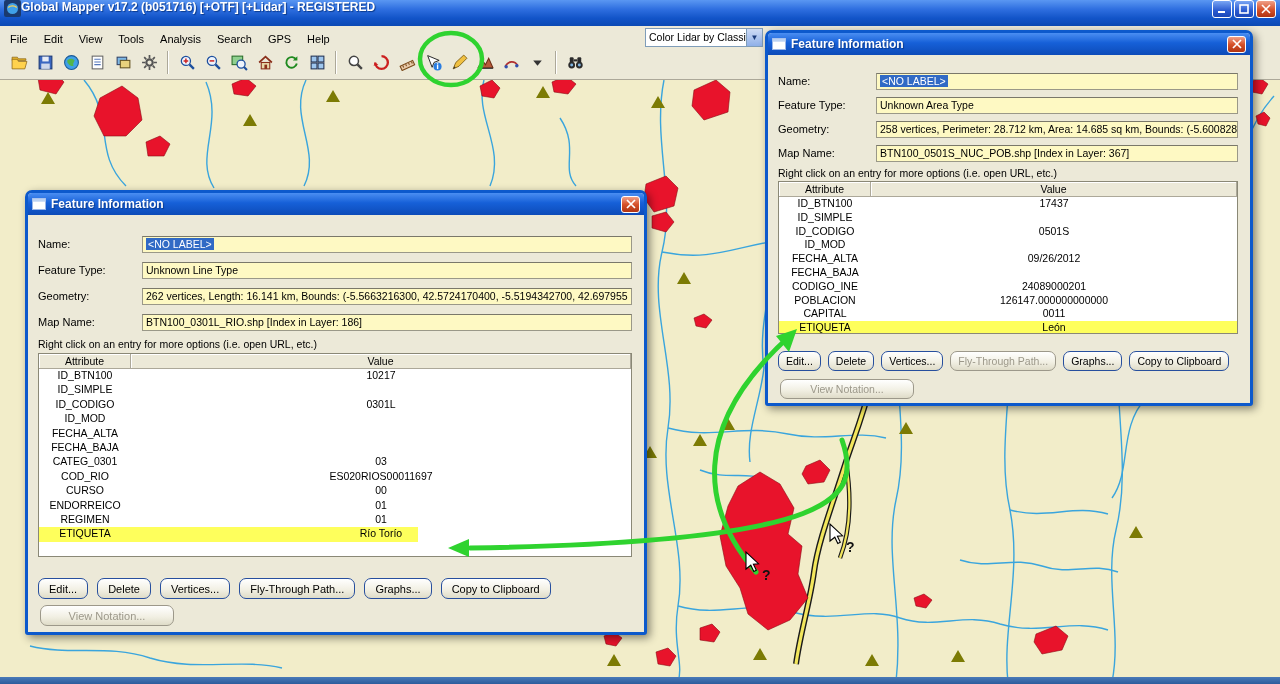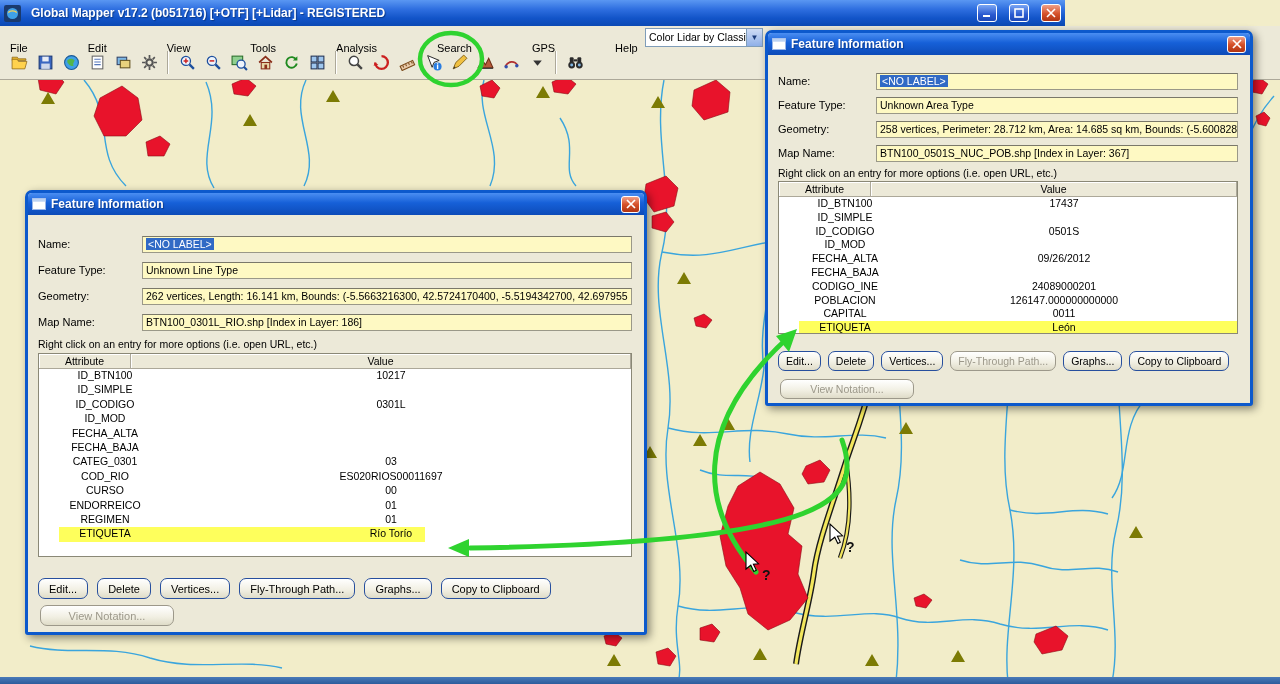--- a/index.html
+++ b/index.html
@@ -1,30 +1,30 @@
 <!DOCTYPE html>
 <html><head>
 <meta charset="utf-8">
 <style>
   * { margin:0; padding:0; box-sizing:border-box; }
   body { font-family:"Liberation Sans", sans-serif; background:#444; }
   .screen { position:relative; width:1280px; height:684px; overflow:hidden; background:#f2edc9; font-family:"Liberation Sans", sans-serif; }
 
   
-  .titlebar { position:absolute; top:0; left:0; width:1065px; height:26px; z-index:3;
+  .titlebar { position:absolute; top:0; left:0; width:1280px; height:26px; z-index:3;
     background:linear-gradient(180deg,#5a97f2 0%,#2f6fe0 35%,#1254c8 70%,#0b49b4 100%);
-    display:flex; align-items:center; gap:10px; padding:0 4px; }
+    display:flex; gap:0; padding:0 4px; }
   .titlebar .ttext { color:#fff; font-weight:bold; font-size:12px; text-shadow:1px 1px 1px #0a3a8c; flex:1; white-space:nowrap; }
   .appicon { width:17px; height:17px; display:flex; }
   .winbtn { width:20px; height:18px; border:1px solid #fff; border-radius:3px; margin-left:2px;
     display:flex; align-items:center; justify-content:center;
     background:linear-gradient(180deg,#7aa6f4,#2a5ad0 60%,#1c48b8); }
   .winbtn.close { background:linear-gradient(180deg,#f0a088,#d6512a 55%,#b03412); }
   .chrome { position:absolute; top:26px; left:0; width:1280px; height:54px; background:#ece9d8; border-bottom:1px solid #aca899; z-index:2; }
-  .menubar { position:absolute; top:12px; left:2px; height:19px; display:flex; align-items:center;gap:44px; }
+  .menubar { position:absolute; top:3px; left:2px; height:19px; display:flex; align-items:center; }
   .menu-item { font-size:11px; padding:2px 8px; color:#000; }
   .toolbar { position:absolute; top:20px; left:6px; height:32px; display:flex; align-items:center; }
   .tb-btn { width:26px; height:26px; display:flex; align-items:center; justify-content:center; border:1px solid transparent; border-radius:2px; }
   .tb-btn .tb-ic { display:flex; } .tb-btn svg { width:17px; height:17px; }
   .tb-sep { width:2px; height:23px; border-left:1px solid #aca899; border-right:1px solid #fff; margin:0 5px; }
   .combo { position:absolute; top:28px; left:645px; width:118px; height:19px; background:#fff; border:1px solid #7f9db9; display:flex; z-index:2; }
   .combo .ctext { flex:1; font-size:10.5px; padding:2px 3px; white-space:nowrap; overflow:hidden; }
   .combo .carrow { width:16px; background:linear-gradient(180deg,#cfdcf5,#8fb0e8); border-left:1px solid #7f9db9; display:flex; align-items:center; justify-content:center; font-size:8px; color:#1a3a7a; }
 
   
@@ -48,21 +48,21 @@
     border:1px solid #9a9888; border-top-color:#7a786a; font-size:10.5px; padding:1px 3px;
     white-space:nowrap; overflow:hidden; }
   .dlg2 .fbox { left:98px; }
   .sel { display:inline-block; background:#316ac5; color:#fff; padding:0 2px; }
   .hint { position:absolute; left:10px; font-size:10.5px; white-space:nowrap; }
   .attr-table { position:absolute; left:10px; right:12px; background:#fff; border:1px solid #8a8876; overflow:hidden; }
   .attr-head { display:flex; background:#ece9d8; }
   .hcell { font-size:10.5px; text-align:center; height:15px; line-height:14px;
     border-right:1px solid #aca899; border-bottom:1px solid #aca899; box-shadow:inset 1px 1px 0 #fff; }
   .attr-c1 { width:92px; flex:none; } .attr-c2 { flex:1; }
-  .attr-row { display:flex;margin-left:20px; }
+  .attr-row { display:flex; }
   .dlg1 .attr-row { height:14.4px; }
   .dlg2 .attr-row { height:13.8px; }
   .attr-row div { font-size:10.5px; line-height:13.5px; text-align:center; white-space:nowrap; overflow:hidden; }
   .dlg1 .attr-row.hl { background:linear-gradient(90deg,#feff5c 0,#feff5c 64%,#fff 64%); }
   .dlg2 .attr-row.hl { background:#feff5c; }
   .btnrow { position:absolute; left:10px; display:flex; gap:9px; }
   .xp-btn { height:21px; font-size:11px; font-family:inherit; padding:0 10px; border-radius:7px;
     border:1px solid #274f9e; background:linear-gradient(180deg,#ffffff,#f2f0e4 55%,#dfdcc8); color:#000; }
   .dlg2 .xp-btn { height:20px; font-size:10.5px; padding:0 7px; }
   .dlg2 .btnrow { gap:7px; }

